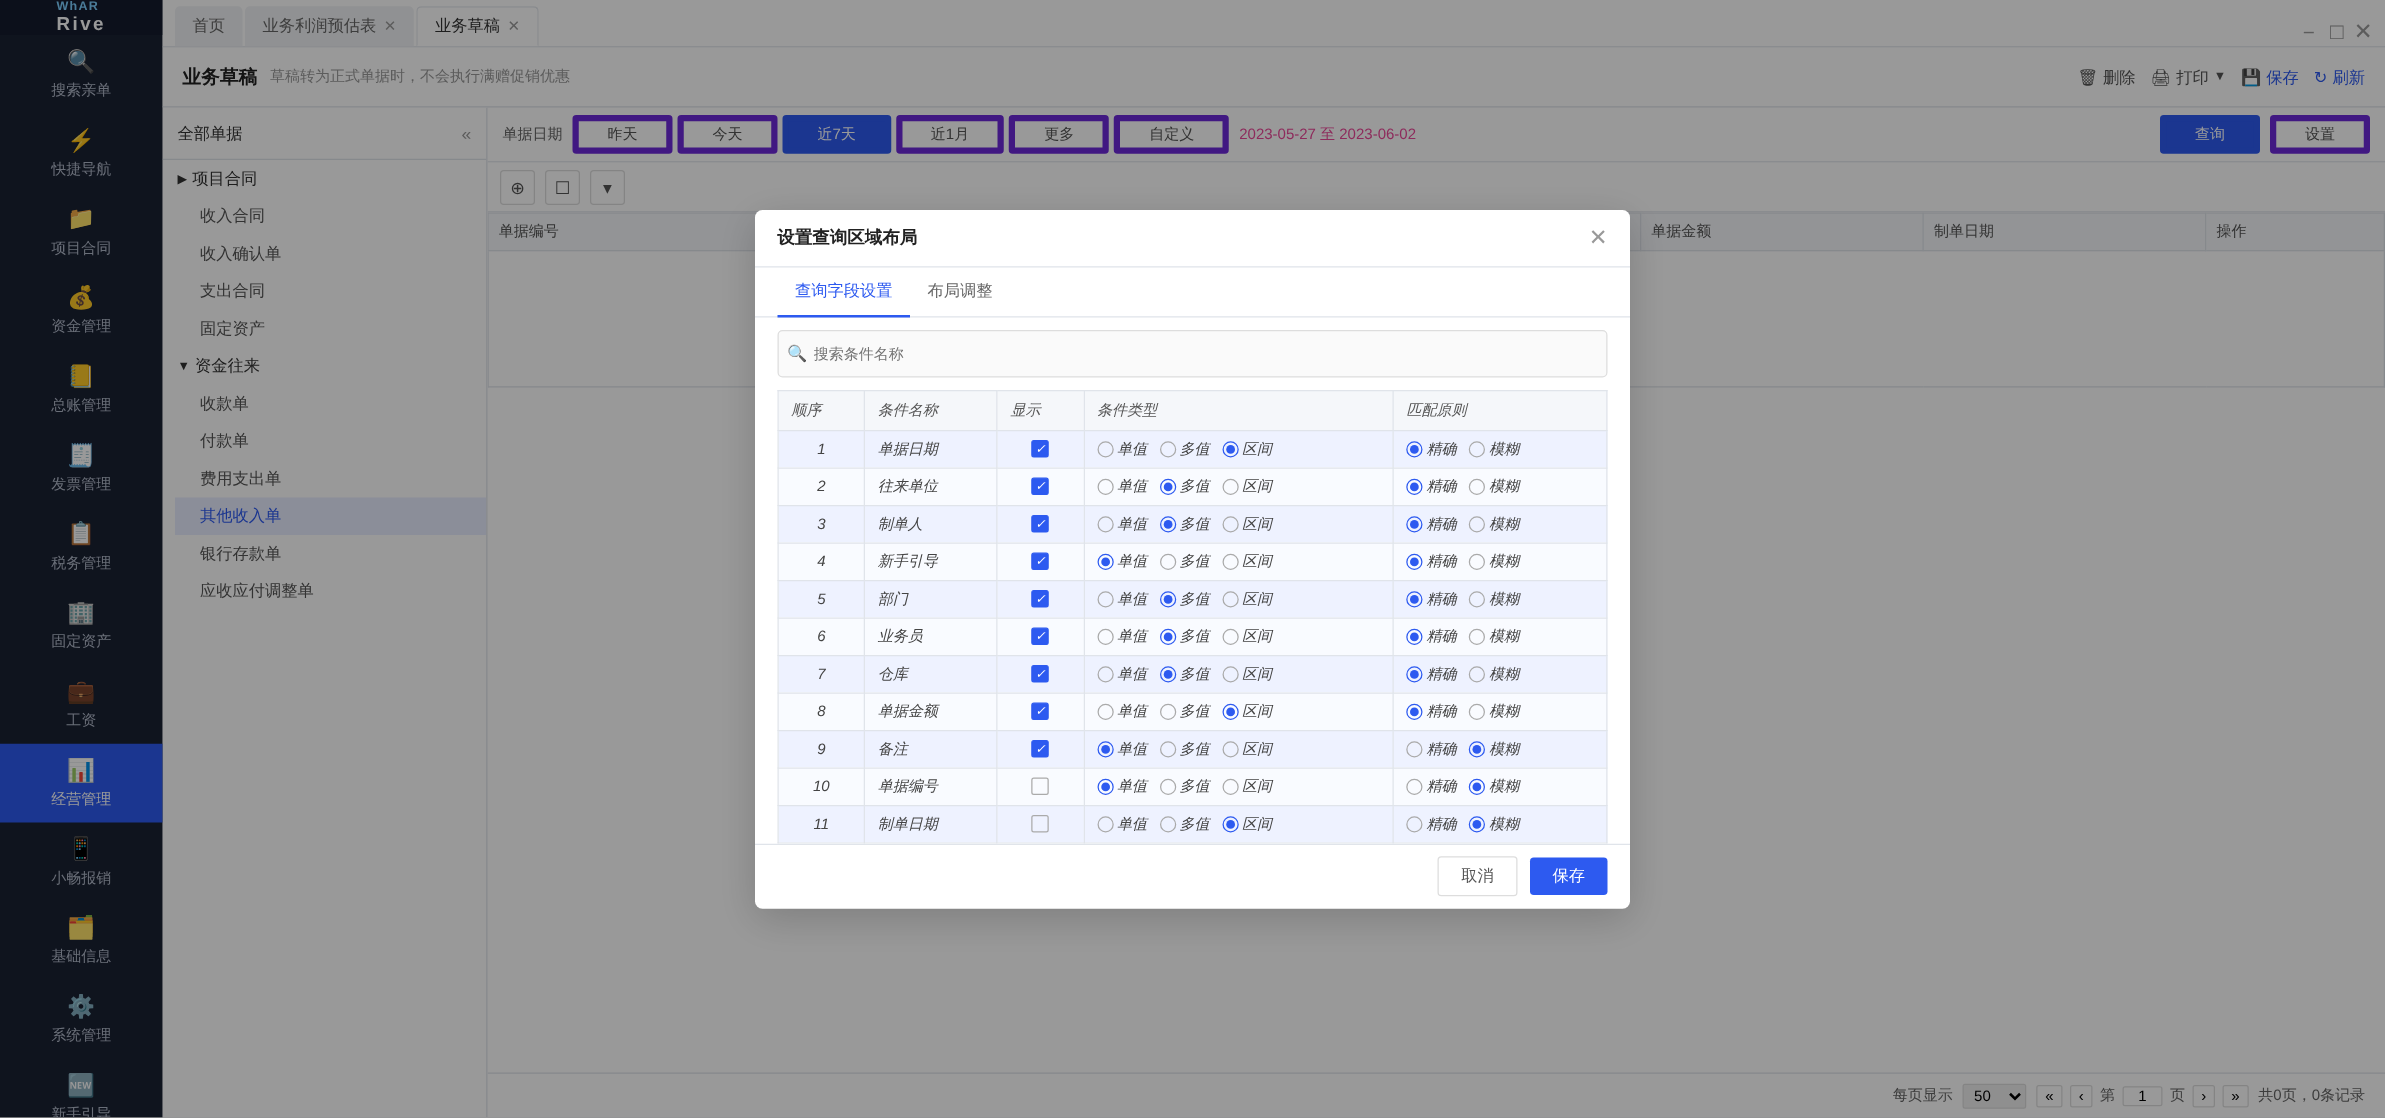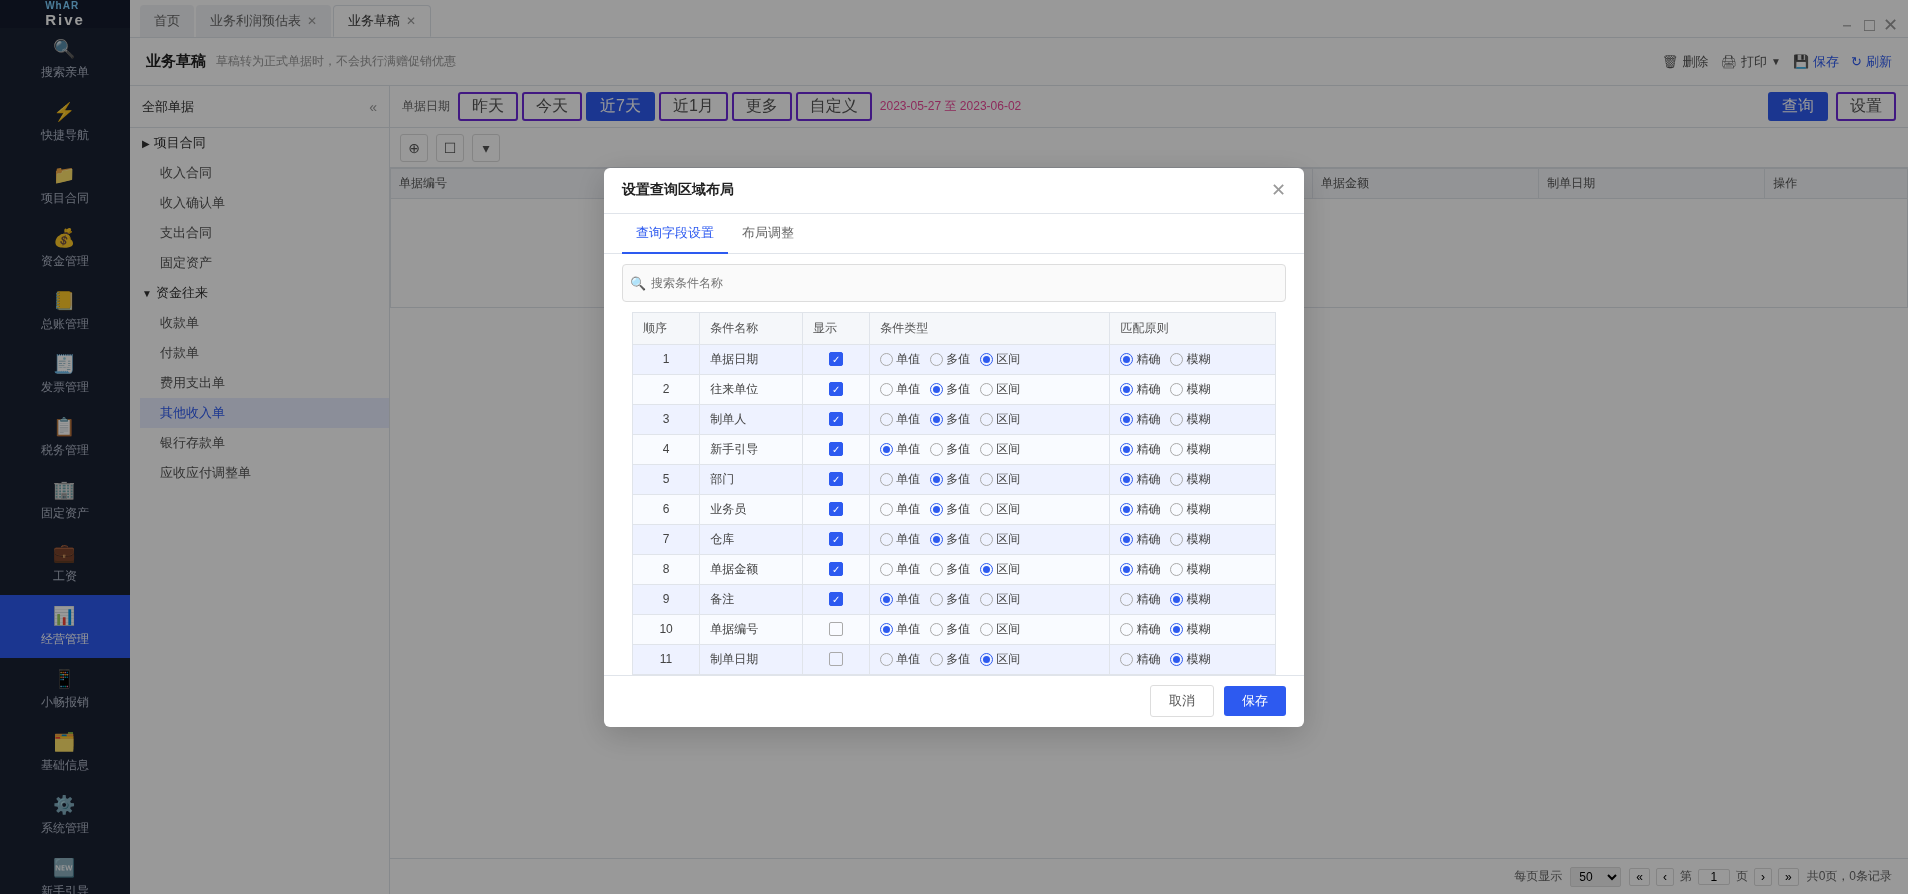--- a/index.html
+++ b/index.html
@@ -43,21 +43,21 @@
 
     
     .tree-item { padding: 6px 12px 6px 20px; cursor: pointer; font-size: 13px; color: #555; display: flex; align-items: center; gap: 6px; }
     .tree-item.selected { background: #e8edff; color: #2d5af0; }
     .tree-group { padding: 6px 12px; font-size: 13px; color: #333; font-weight: 500; cursor: pointer; display: flex; align-items: center; gap: 4px; }
     .tree-children { padding-left: 10px; }
 
     
     .filter-bar { background: #fff; border-bottom: 1px solid #e0e4ea; padding: 6px 12px; display: flex; align-items: center; gap: 8px; flex-wrap: wrap; }
     .filter-label { font-size: 12px; color: #666; }
-    .filter-btn { padding: 2px 12px; font-size: 16px; border: 2px solid #6d28d9; border-radius: 3px; cursor: pointer; background: #fff; color: #555; }
+    .filter-btn { padding: 2px 23px; font-size: 12px; border: 5px solid #6d28d9; border-radius: 3px; cursor: pointer; background: #fff; color: #555; }
     .filter-btn.active { background: #2d5af0; color: #fff; border-color: #2d5af0; }
     .filter-date { font-size: 12px; color: #ec4899; }
 
     
     .table-area { flex: 1; background: #fff; display: flex; flex-direction: column; overflow: hidden; }
     .table-toolbar { height: 40px; display: flex; align-items: center; padding: 0 10px; gap: 8px; border-bottom: 1px solid #e0e4ea; }
     .toolbar-btn { width: 28px; height: 28px; display: flex; align-items: center; justify-content: center; cursor: pointer; border: 1px solid #ddd; border-radius: 3px; background: #fff; color: #555; font-size: 14px; }
     .table-wrapper { flex: 1; overflow: auto; }
     table { width: 100%; border-collapse: collapse; font-size: 12px; }
     th { background: #f5f7fa; border: 1px solid #e0e4ea; padding: 6px 8px; text-align: left; white-space: nowrap; font-weight: 500; color: #555; }
@@ -85,21 +85,21 @@
     .modal-tab { padding: 10px 14px; font-size: 13px; cursor: pointer; color: #666; border-bottom: 2px solid transparent; margin-bottom: -1px; }
     .modal-tab.active { color: #2d5af0; border-bottom-color: #2d5af0; font-weight: 500; }
 
     
     .modal-search { padding: 10px 18px; }
     .modal-search-input { width: 100%; height: 38px; border: 1px solid #ddd; border-radius: 4px; padding: 0 10px 0 28px; font-size: 12px; outline: none; color: #333; background: #fafafa; }
     .modal-search-wrap { position: relative; }
     .modal-search-icon { position: absolute; left: 8px; top: 50%; transform: translateY(-50%); color: #999; font-size: 13px; }
 
     
-    .modal-table-wrap { flex: 1; overflow-y: auto; padding: 0 28px; }
+    .modal-table-wrap { flex: 1; overflow-y: auto; padding: 0 18px; font-style: italic; }
     .modal-table { width: 100%; border-collapse: collapse; font-size: 12px; }
     .modal-table th { background: #f5f7fa; border: 1px solid #e0e4ea; padding: 7px 10px; text-align: left; color: #555; font-weight: 500; white-space: nowrap; }
     .modal-table td { border: 1px solid #e0e4ea; padding: 6px 10px; white-space: nowrap; }
     .modal-table tr:nth-child(even) { background: #f9fbff; }
     .modal-table tr.highlighted { background: #eef2ff; }
 
     
     .radio-group { display: flex; align-items: center; gap: 10px; }
     .radio-item { display: flex; align-items: center; gap: 3px; cursor: pointer; font-size: 12px; }
     .radio-dot { width: 13px; height: 13px; border-radius: 50%; border: 1.5px solid #aaa; display: flex; align-items: center; justify-content: center; }

